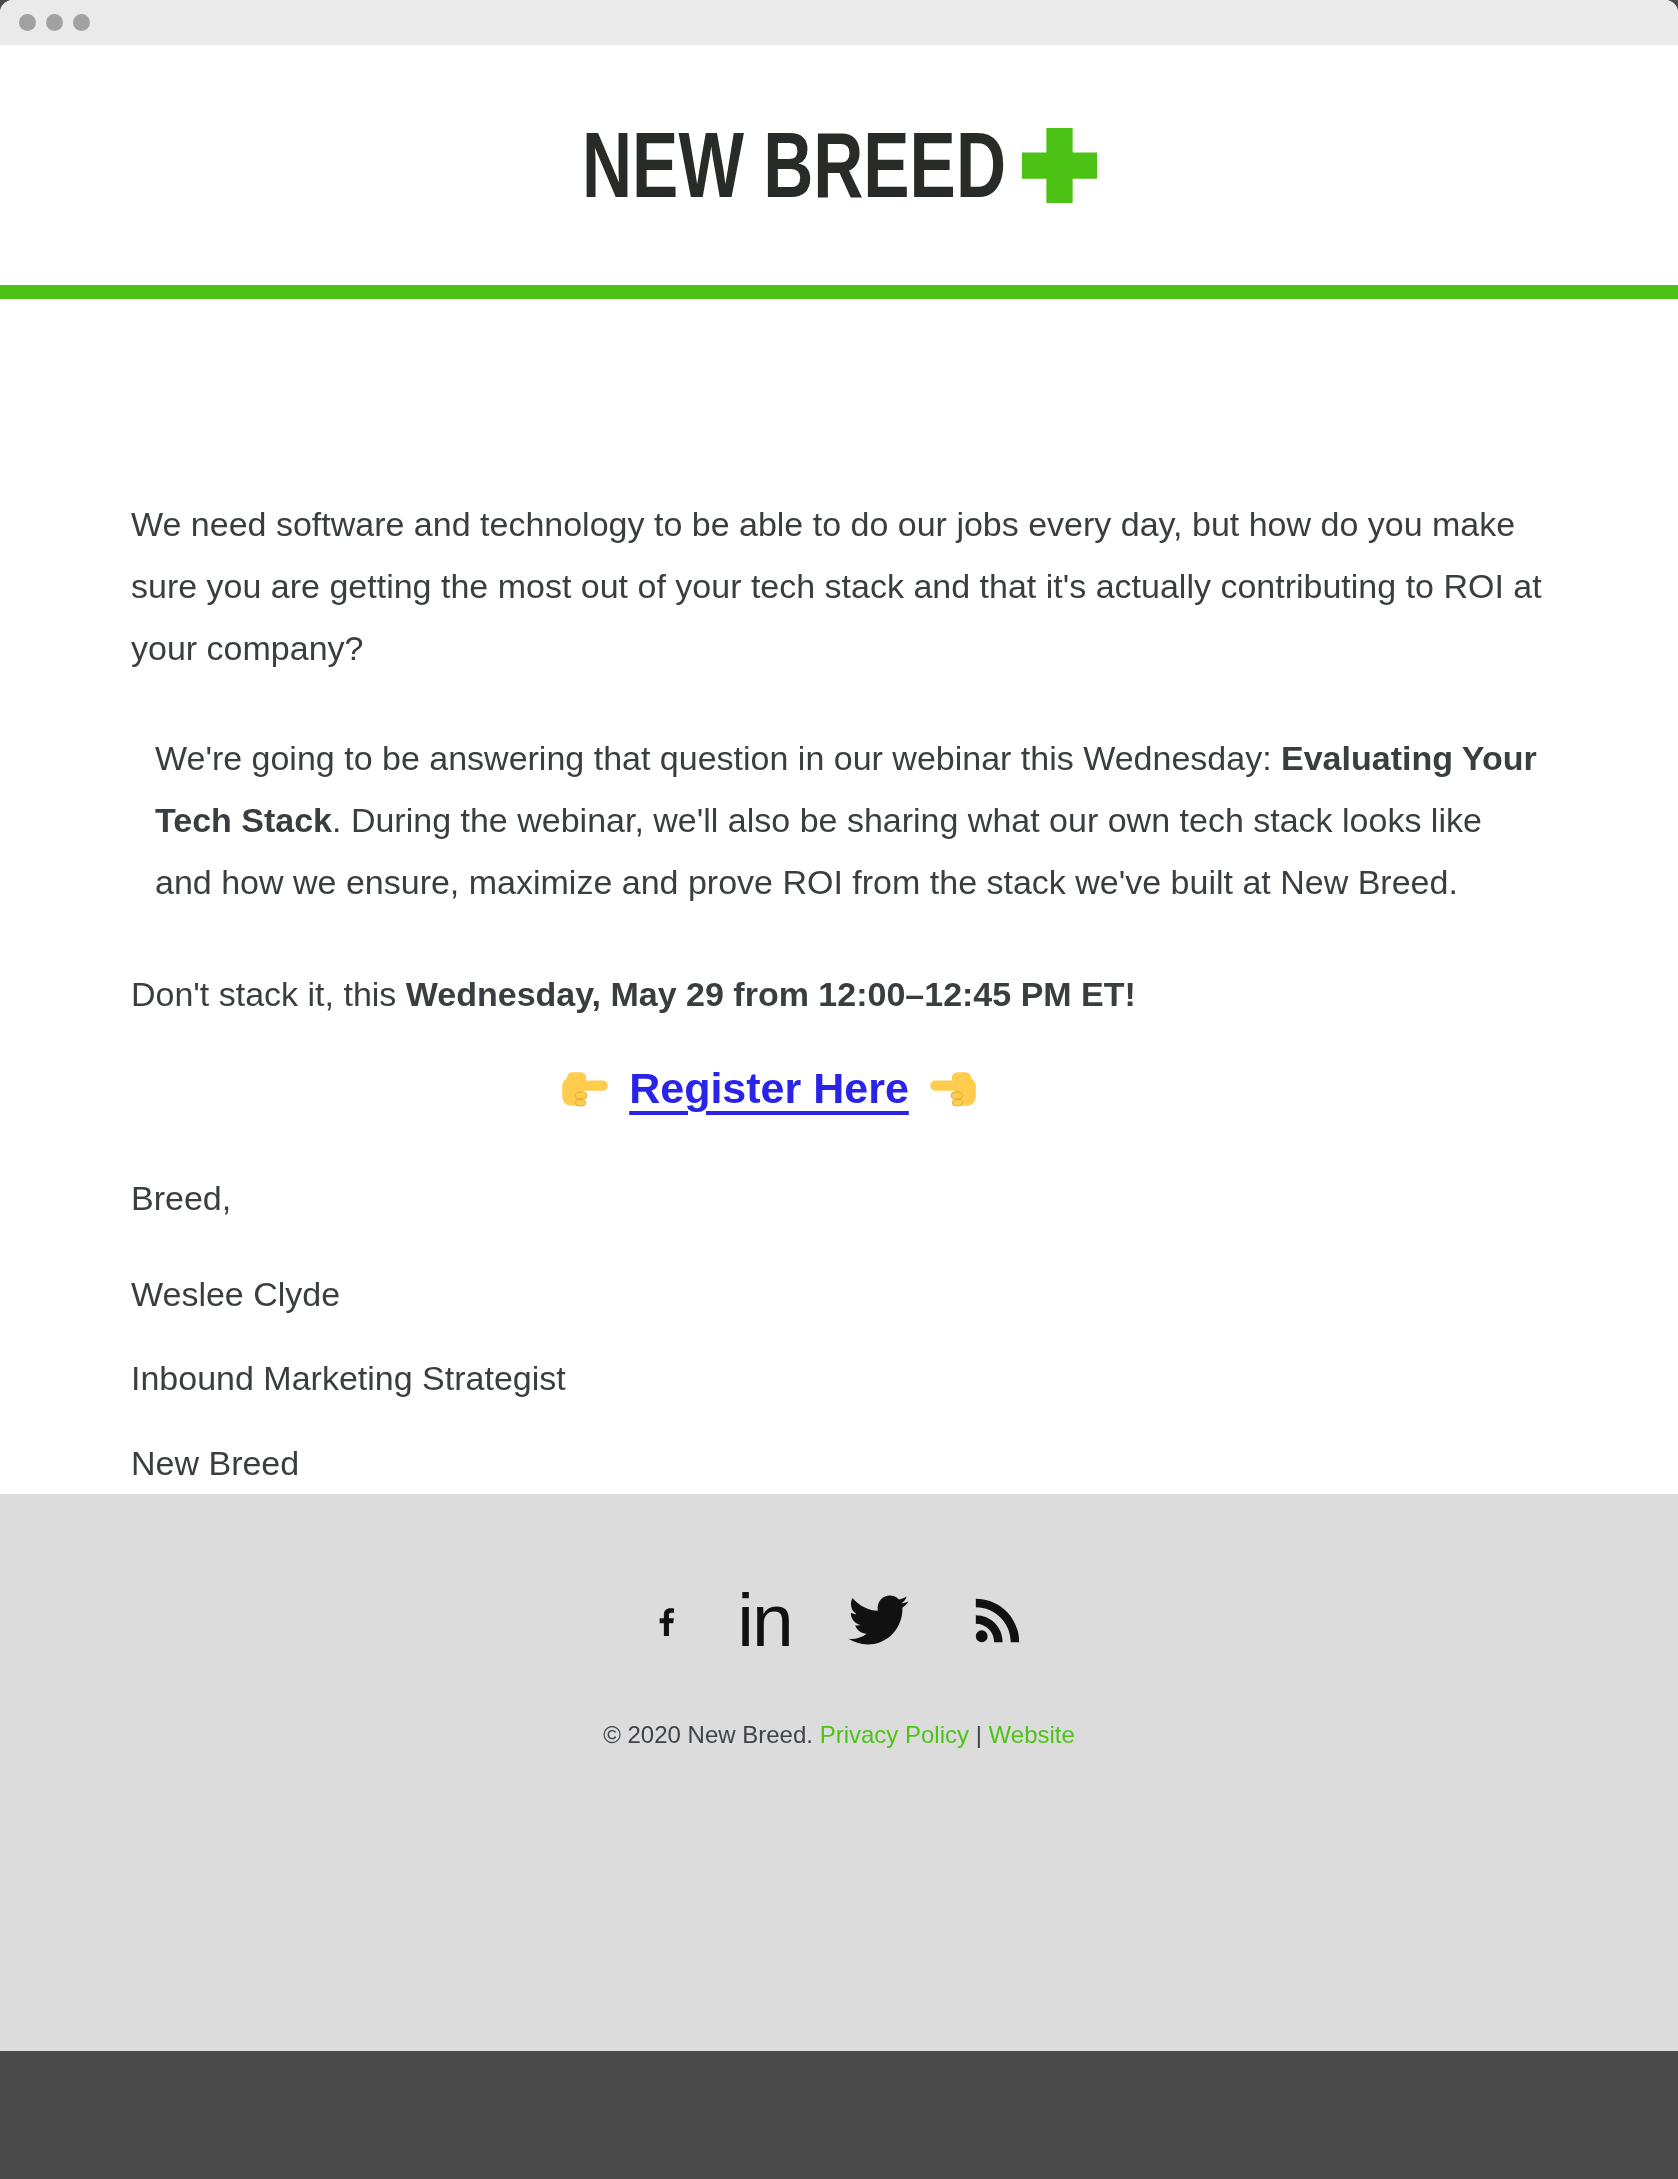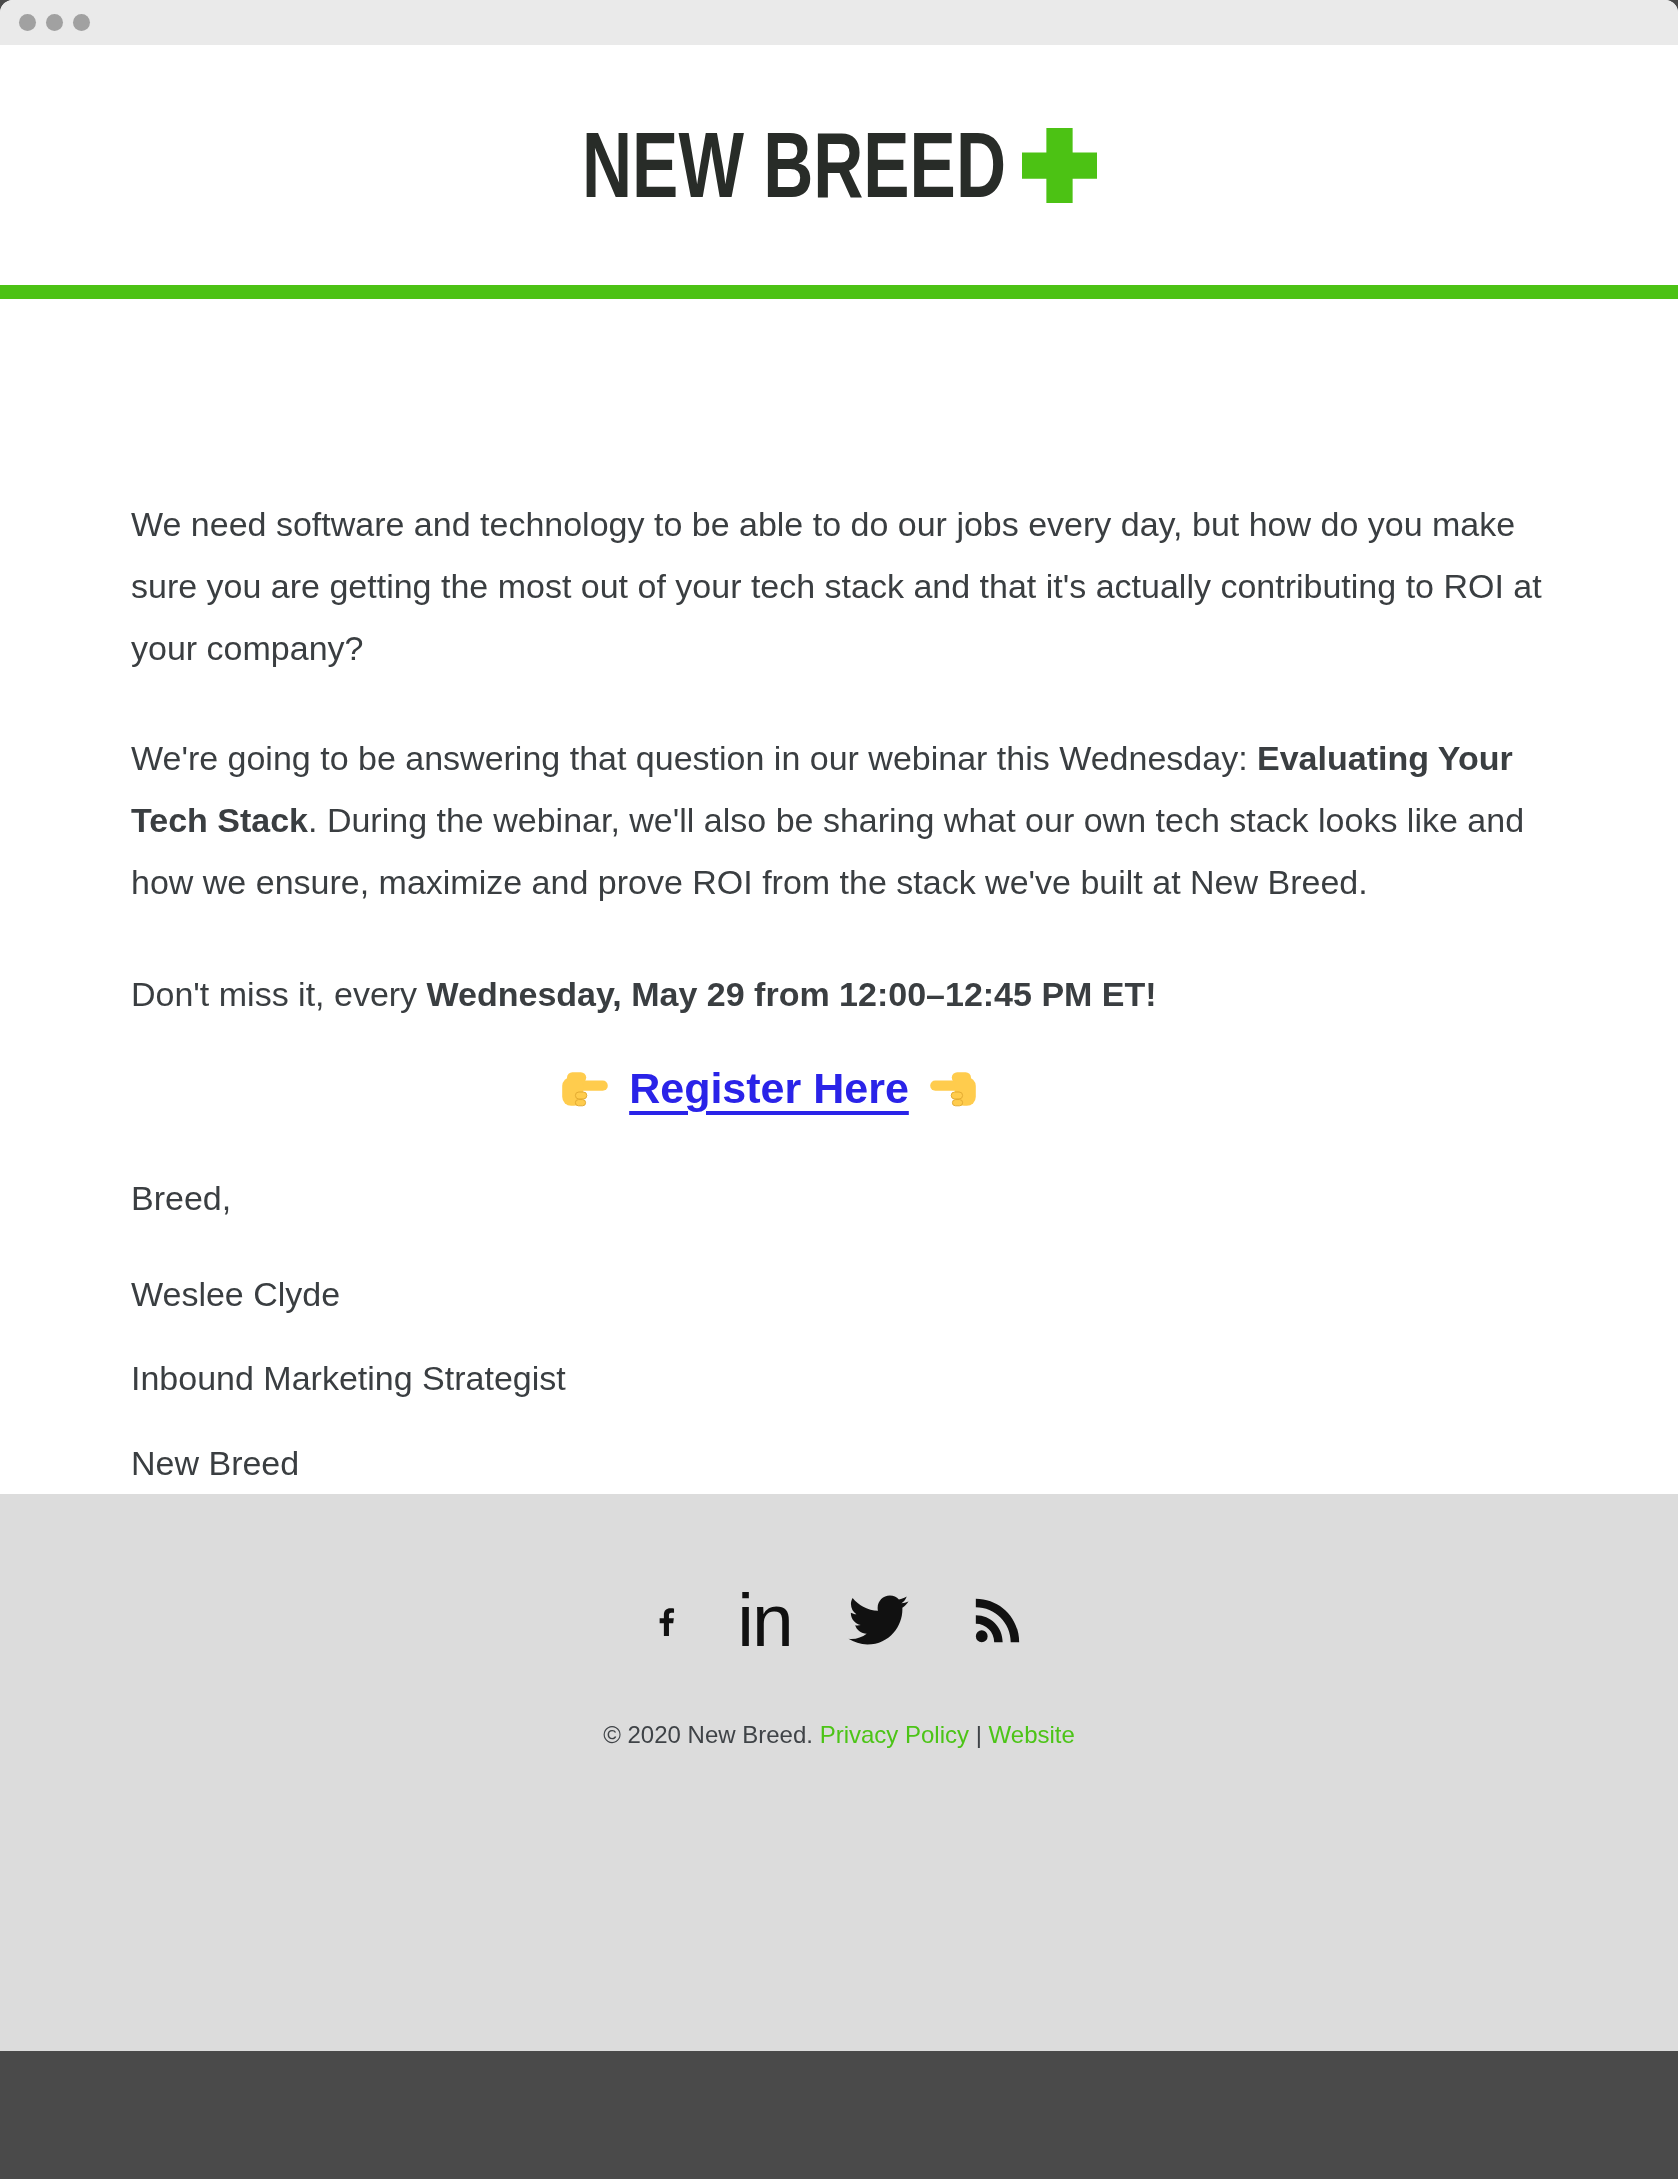--- a/index.html
+++ b/index.html
@@ -33,21 +33,21 @@
   .divider{flex:none;height:14px;background:#4cc214;}
   
   .content{
     flex:none;
     padding:194px 131px 0 131px;
     color:#3a3e41;
     font-size:34px;
     line-height:62px;
   }
   .content p{margin:0 0 48px 0;}
-  .content p.p2{margin-bottom:50px;}
+  .content p.p2{margin-bottom:50px;margin-left:24px;}
   .content p.date{margin-bottom:26px;}
   .content b{font-weight:bold;}
   .register-row{
     margin:0 0 41px 0;
     text-align:center;
     padding-right:140px; 
     font-size:43px;font-weight:bold;line-height:75px;
     display:flex;align-items:center;justify-content:center;gap:20px;
   }
   .register-link{
@@ -107,21 +107,21 @@
   </div>
 
   <div class="divider"></div>
 
   <div class="content">
 
     <p>We need software and technology to be able to do our jobs every day, but how do you make sure you are getting the most out of your tech stack and that it's actually contributing to ROI at your company?</p>
 
     <p class="p2"><span>We're going to be answering that question in our webinar this Wednesday: </span><b>Evaluating Your Tech Stack</b><span>. During the webinar, we'll also be sharing what our own tech stack looks like and how we ensure, maximize and prove ROI from the stack we've built at New Breed.</span></p>
 
-    <p class="date"><span>Don't miss it, every </span><b>Wednesday, May 29 from 12:00–12:45 PM ET!</b></p>
+    <p class="date"><span>Don't stack it, this </span><b>Wednesday, May 29 from 12:00–12:45 PM ET!</b></p>
 
     <div class="register-row">
       <svg class="hand" viewBox="0 0 40 40">
         <g fill="#FFCC4D">
           <rect x="5" y="6" width="16" height="9" rx="4.5"></rect>
           <rect x="11" y="13" width="28" height="8.5" rx="4.25"></rect>
           <rect x="1" y="10" width="17.5" height="24" rx="7.5"></rect>
           <rect x="12" y="22.5" width="9.5" height="5.8" rx="2.9" stroke="#e2a930" stroke-width="0.8"></rect>
           <rect x="12" y="28.8" width="8.5" height="5.2" rx="2.6" stroke="#e2a930" stroke-width="0.8"></rect>
         </g>

